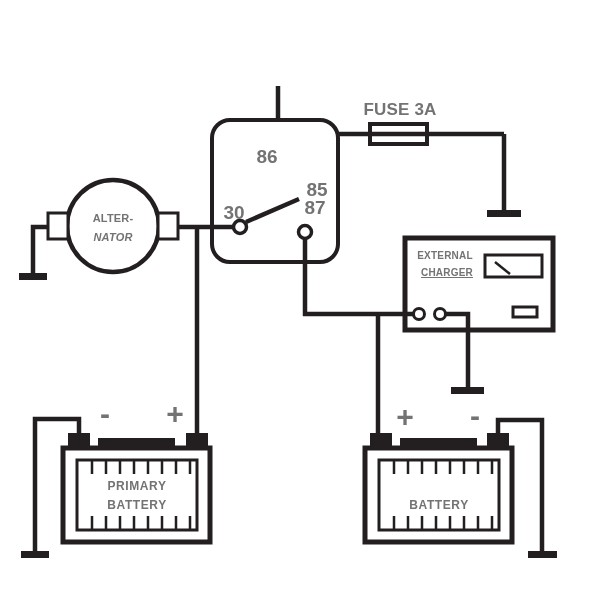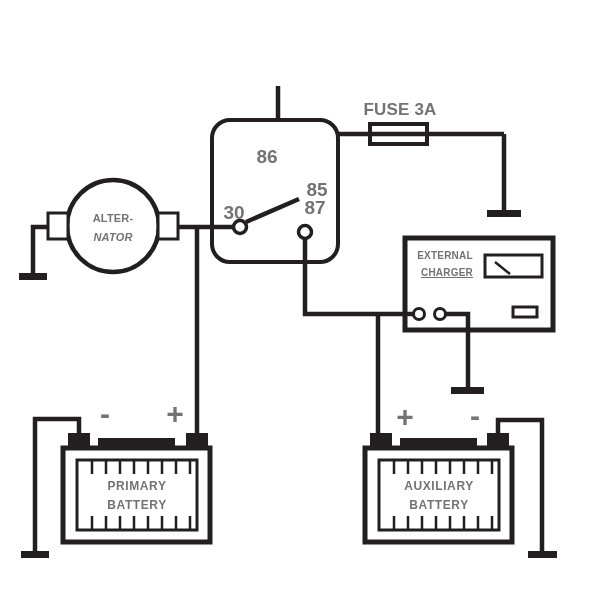--- a/index.html
+++ b/index.html
@@ -108,18 +108,17 @@
   <div class="lbl alt" style="left:113px; top:237px;font-style:italic;">NATOR</div>
 
   <div class="lbl chg" style="left:445px; top:256px;">EXTERNAL</div>
   <div class="lbl chg" style="left:447px; top:273px;text-decoration:underline;">CHARGER</div>
 
   <div class="lbl bat" style="left:137px; top:486px;">PRIMARY</div>
   <div class="lbl bat" style="left:137px; top:505px;">BATTERY</div>
   <div class="lbl sign" style="left:105px; top:414px;">-</div>
   <div class="lbl sign" style="left:175px; top:414px;">+</div>
 
-  <div class="lbl bat" style="left:439px; top:486px;">AUXILIARY</div>
   <div class="lbl bat" style="left:439px; top:505px;">BATTERY</div>
   <div class="lbl sign" style="left:405px; top:417px;">+</div>
   <div class="lbl sign" style="left:475px; top:416px;">-</div>
 
 </div>
 
 </body></html>

